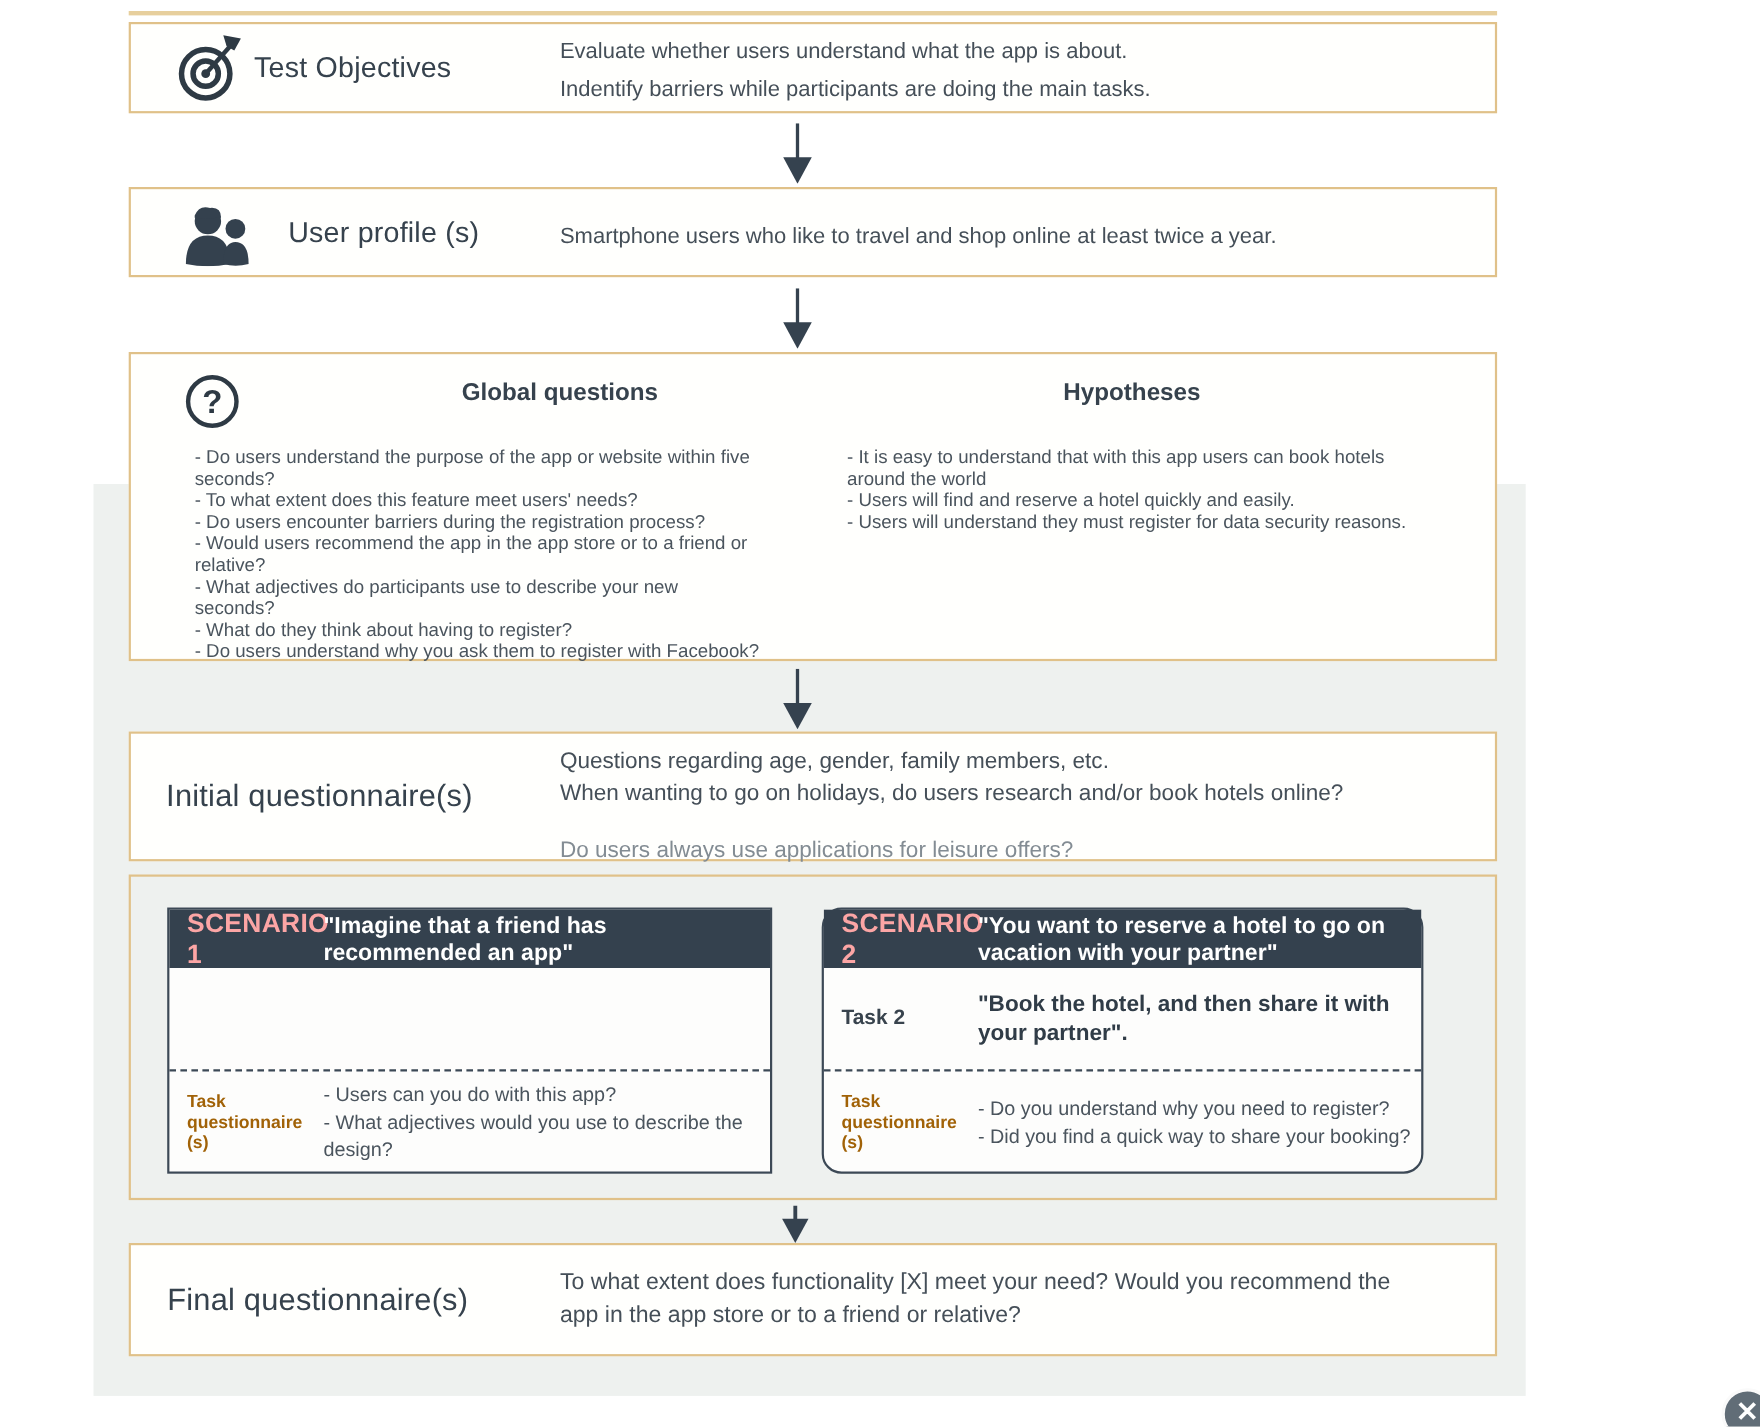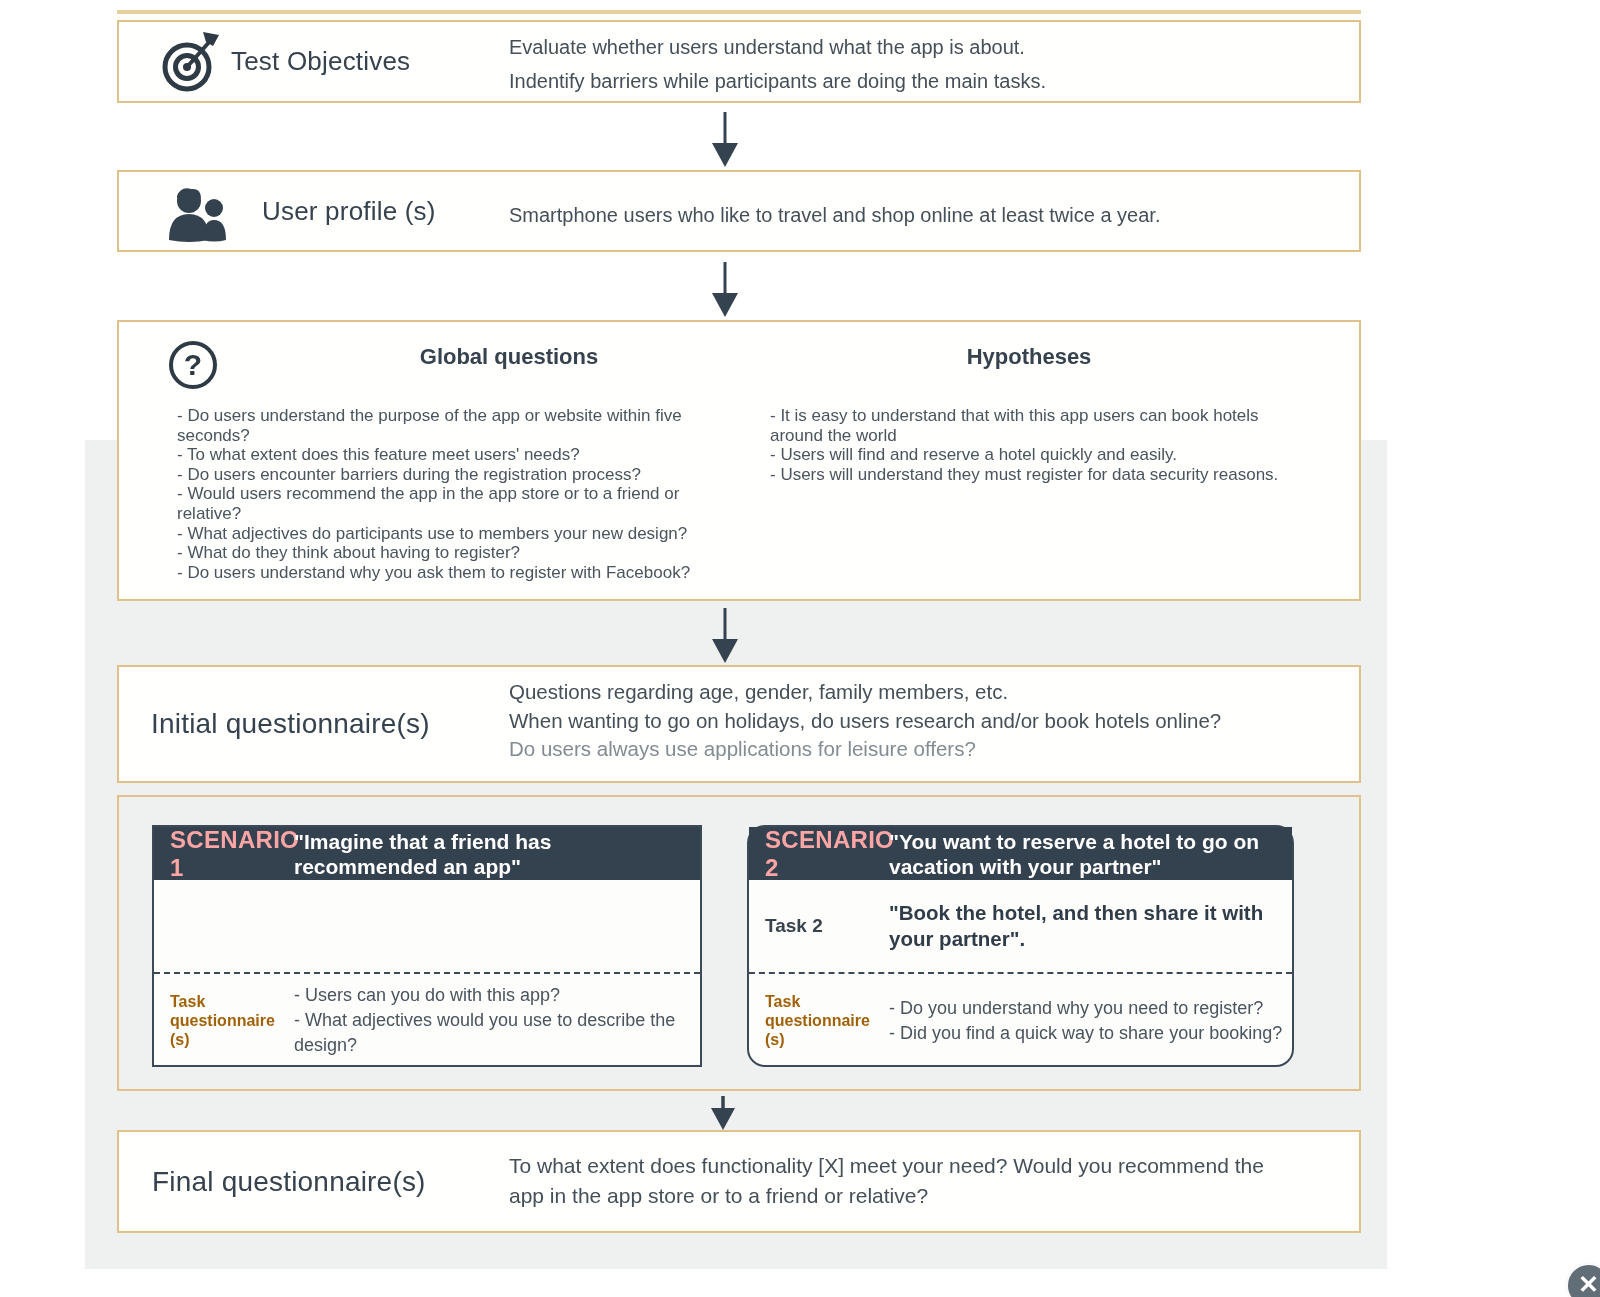--- a/index.html
+++ b/index.html
@@ -28,21 +28,21 @@
   #box-profile { top:170px; height:82px; }
   
   #box-questions { top:320px; height:281px; }
   .col-title { position:absolute; top:22px; font-size:22px; font-weight:600; color:#36424d; text-align:center; }
   .q-list { position:absolute; top:84px; font-size:17px; line-height:19.6px; color:#4a545d; }
   .q-list div { margin:0; }
 
   
   #box-initial { top:665px; height:118px; }
   #box-initial .desc div { line-height:28.5px; font-size:20.5px; }
-  .muted { color:#838c93; }
+  .muted { color:#838c93;margin-top:24px; }
 
   
   #scenario-wrap { position:absolute; left:117px; top:795px; width:1244px; height:296px;
     border:2px solid #e0c189; background:transparent; z-index:1; }
   .sc-table { position:absolute; top:28px; height:242px; background:#fdfdfc;
     border:2px solid #3c4956; }
   .sc-head { position:absolute; left:0; top:0; width:100%; height:53px; background:#34414e;
     display:flex; align-items:center; }
   .sc-label { width:140px; padding-left:16px; color:#fca5a5; font-size:24px; font-weight:700; letter-spacing:0.3px; flex:none; }
   .sc-quote { flex:1; color:#ffffff; font-size:21px; font-weight:700; line-height:25px; padding-right:8px; }
@@ -116,21 +116,21 @@
     <svg class="icon-svg" style="left:48px; top:17px;" width="52" height="52" viewBox="0 0 52 52">
       <circle cx="26" cy="26" r="22" fill="none" stroke="#2e3a44" stroke-width="4"></circle>
       <text x="26" y="36" text-anchor="middle" font-size="30" font-weight="700" fill="#2e3a44">?</text>
     </svg>
     <div class="col-title" style="left:140px; width:500px;">Global questions</div>
     <div class="q-list" style="left:58px; width:516px;">
       <div>- Do users understand the purpose of the app or website within five seconds?</div>
       <div>- To what extent does this feature meet users' needs?</div>
       <div>- Do users encounter barriers during the registration process?</div>
       <div>- Would users recommend the app in the app store or to a friend or relative?</div>
-      <div>- What adjectives do participants use to members your new design?</div>
+      <div>- What adjectives do participants use to describe your new seconds?</div>
       <div>- What do they think about having to register?</div>
       <div>- Do users understand why you ask them to register with Facebook?</div>
     </div>
     <div class="col-title" style="left:660px; width:500px;">Hypotheses</div>
     <div class="q-list" style="left:651px; width:512px;">
       <div>- It is easy to understand that with this app users can book hotels around the world</div>
       <div>- Users will find and reserve a hotel quickly and easily.</div>
       <div>- Users will understand they must register for data security reasons.</div>
     </div>
   </div>

